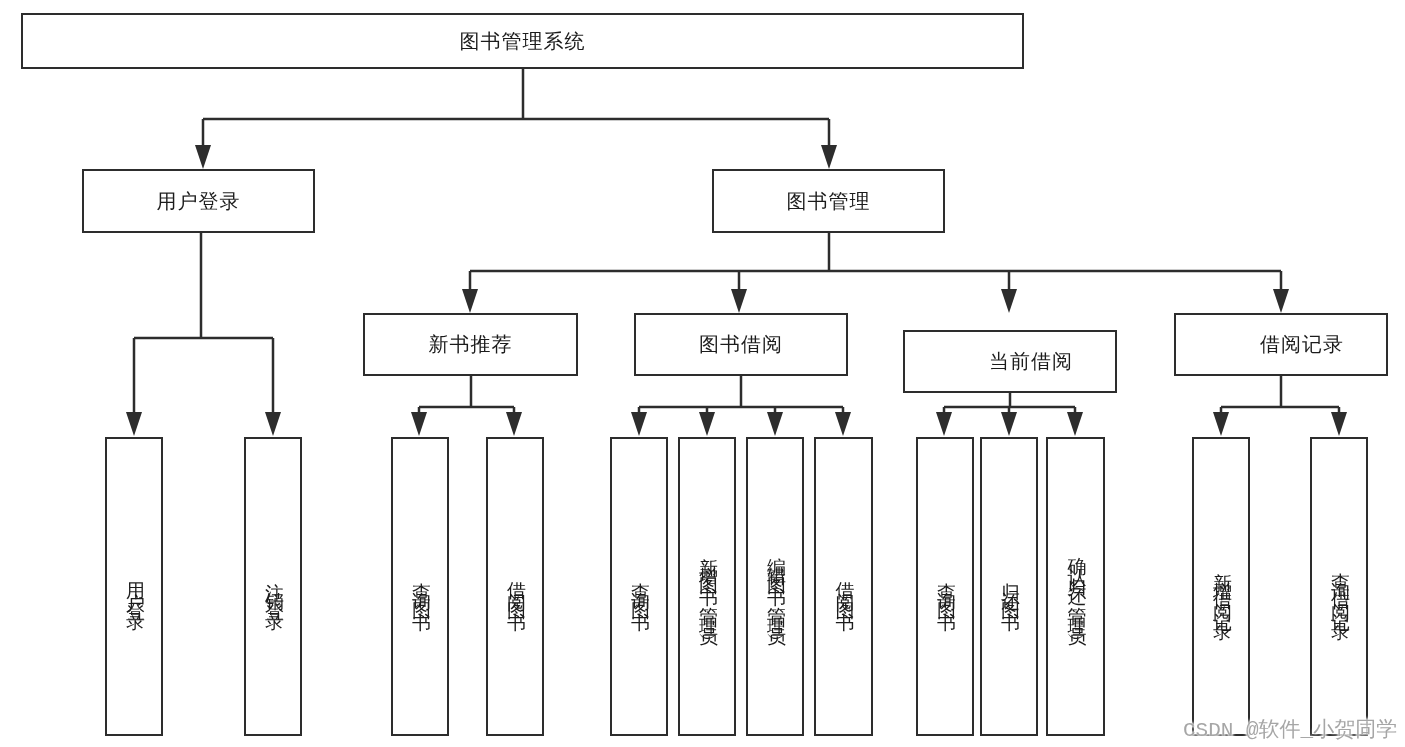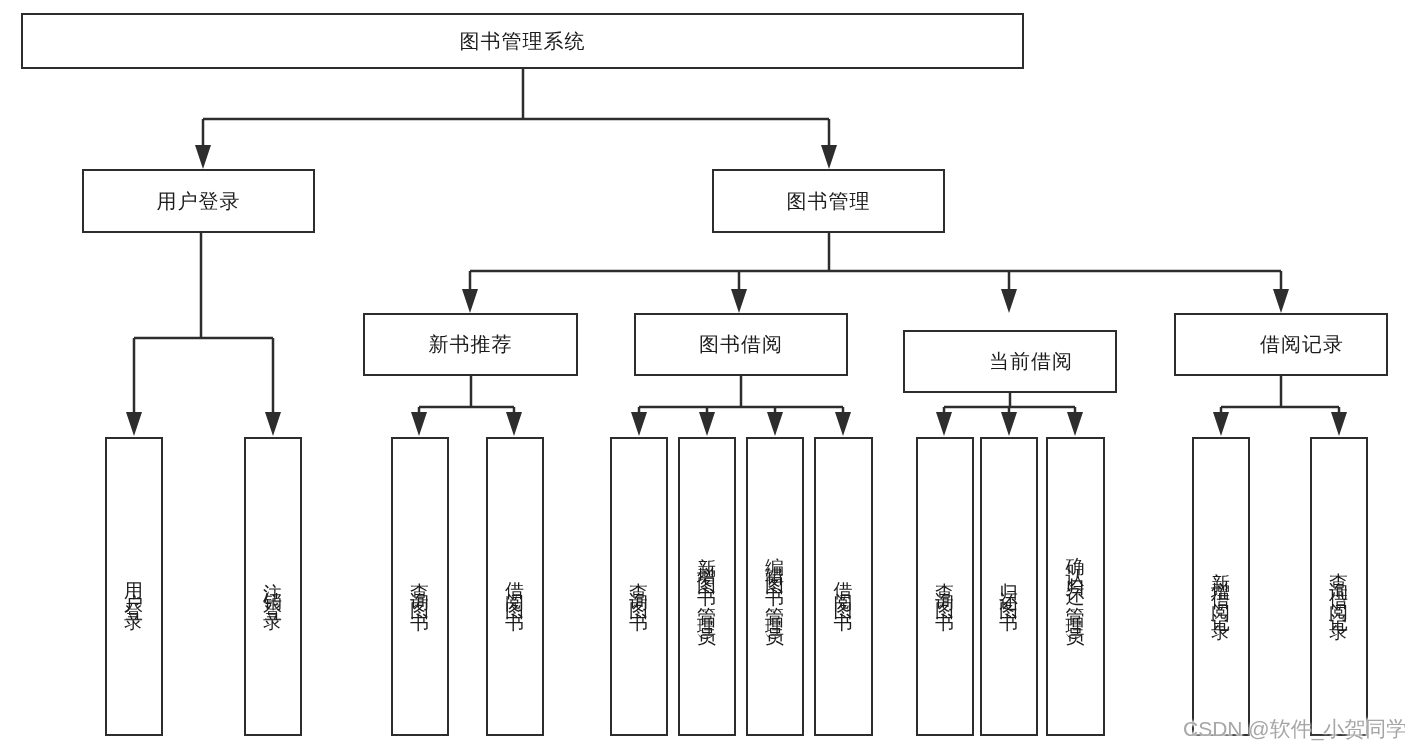--- a/index.html
+++ b/index.html
@@ -4,20 +4,21 @@
 <style>
   * { box-sizing: border-box; }
   html, body { margin: 0; padding: 0; background: #ffffff; }
   body { font-family: "Liberation Sans", sans-serif; }
   .stage {
     position: relative;
     width: 1405px;
     height: 747px;
     background: #ffffff;
     overflow: hidden;
+    font-family: Liberation Mono, monospace;
   }
   .wires {
     position: absolute;
     left: 0; top: 0;
   }
   .node {
     position: absolute;
     background: #ffffff;
     border: 2.5px solid #2d2d2d;
     display: flex;

